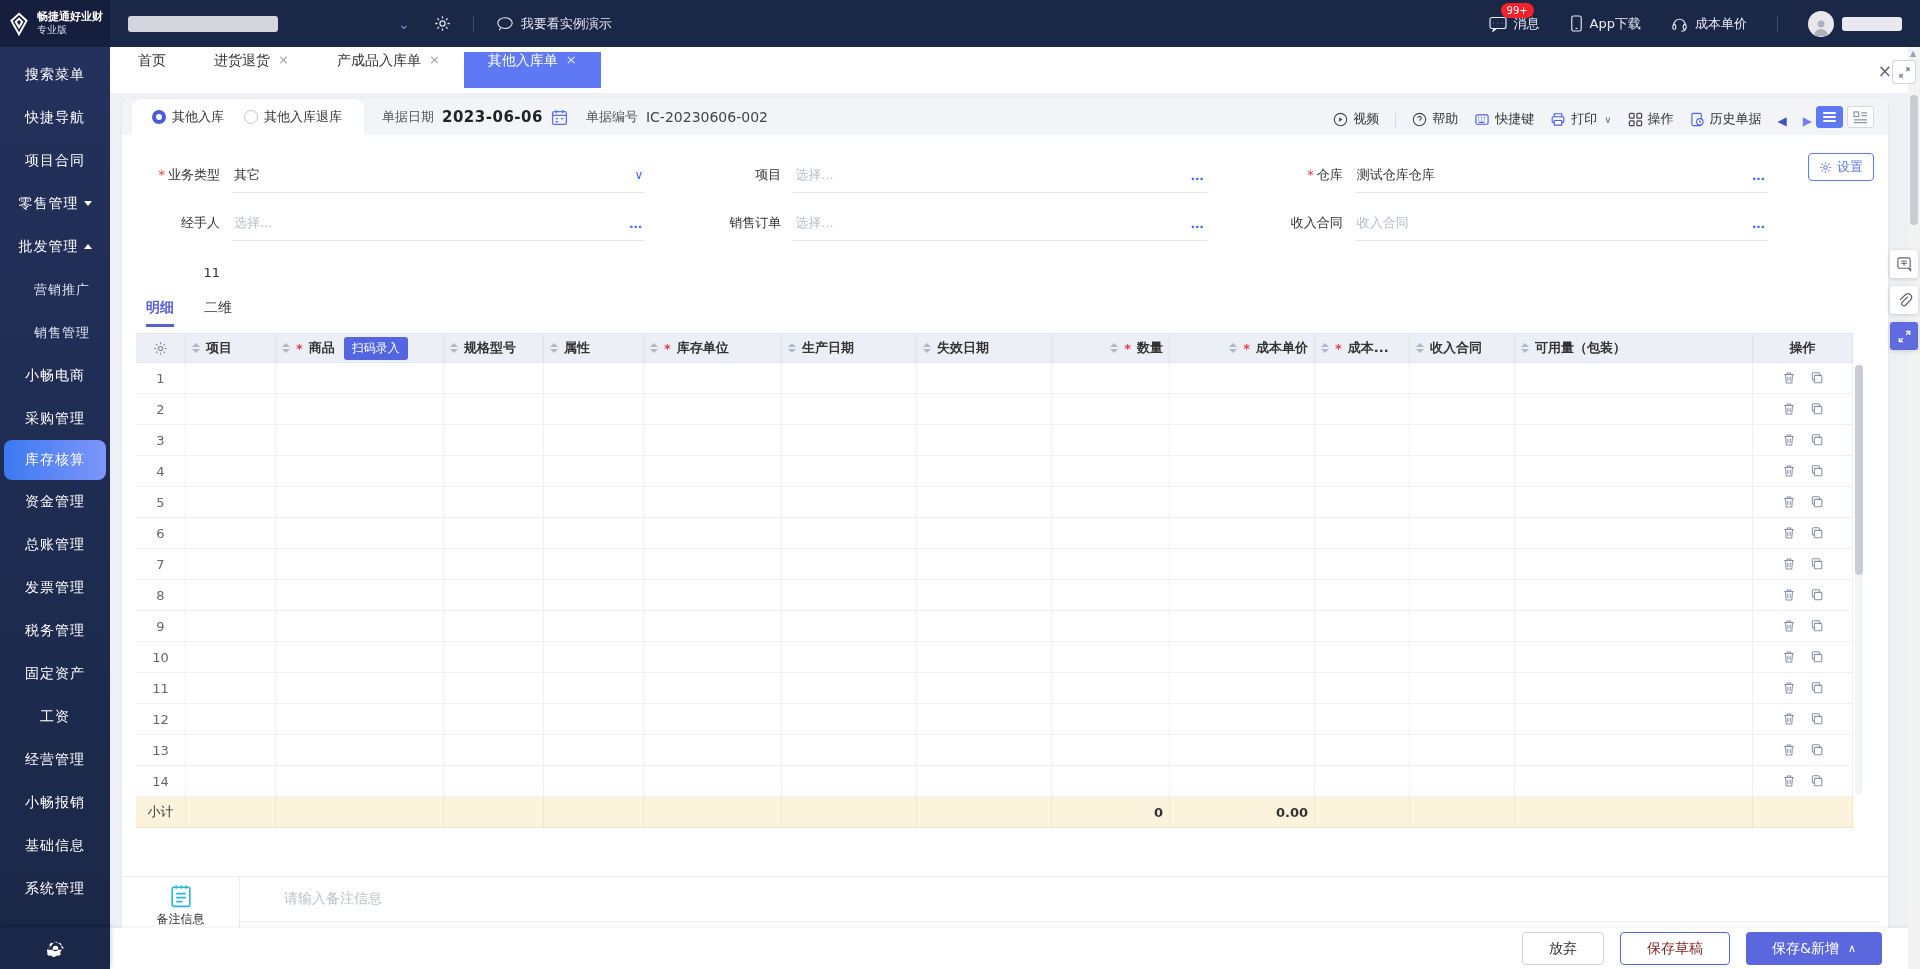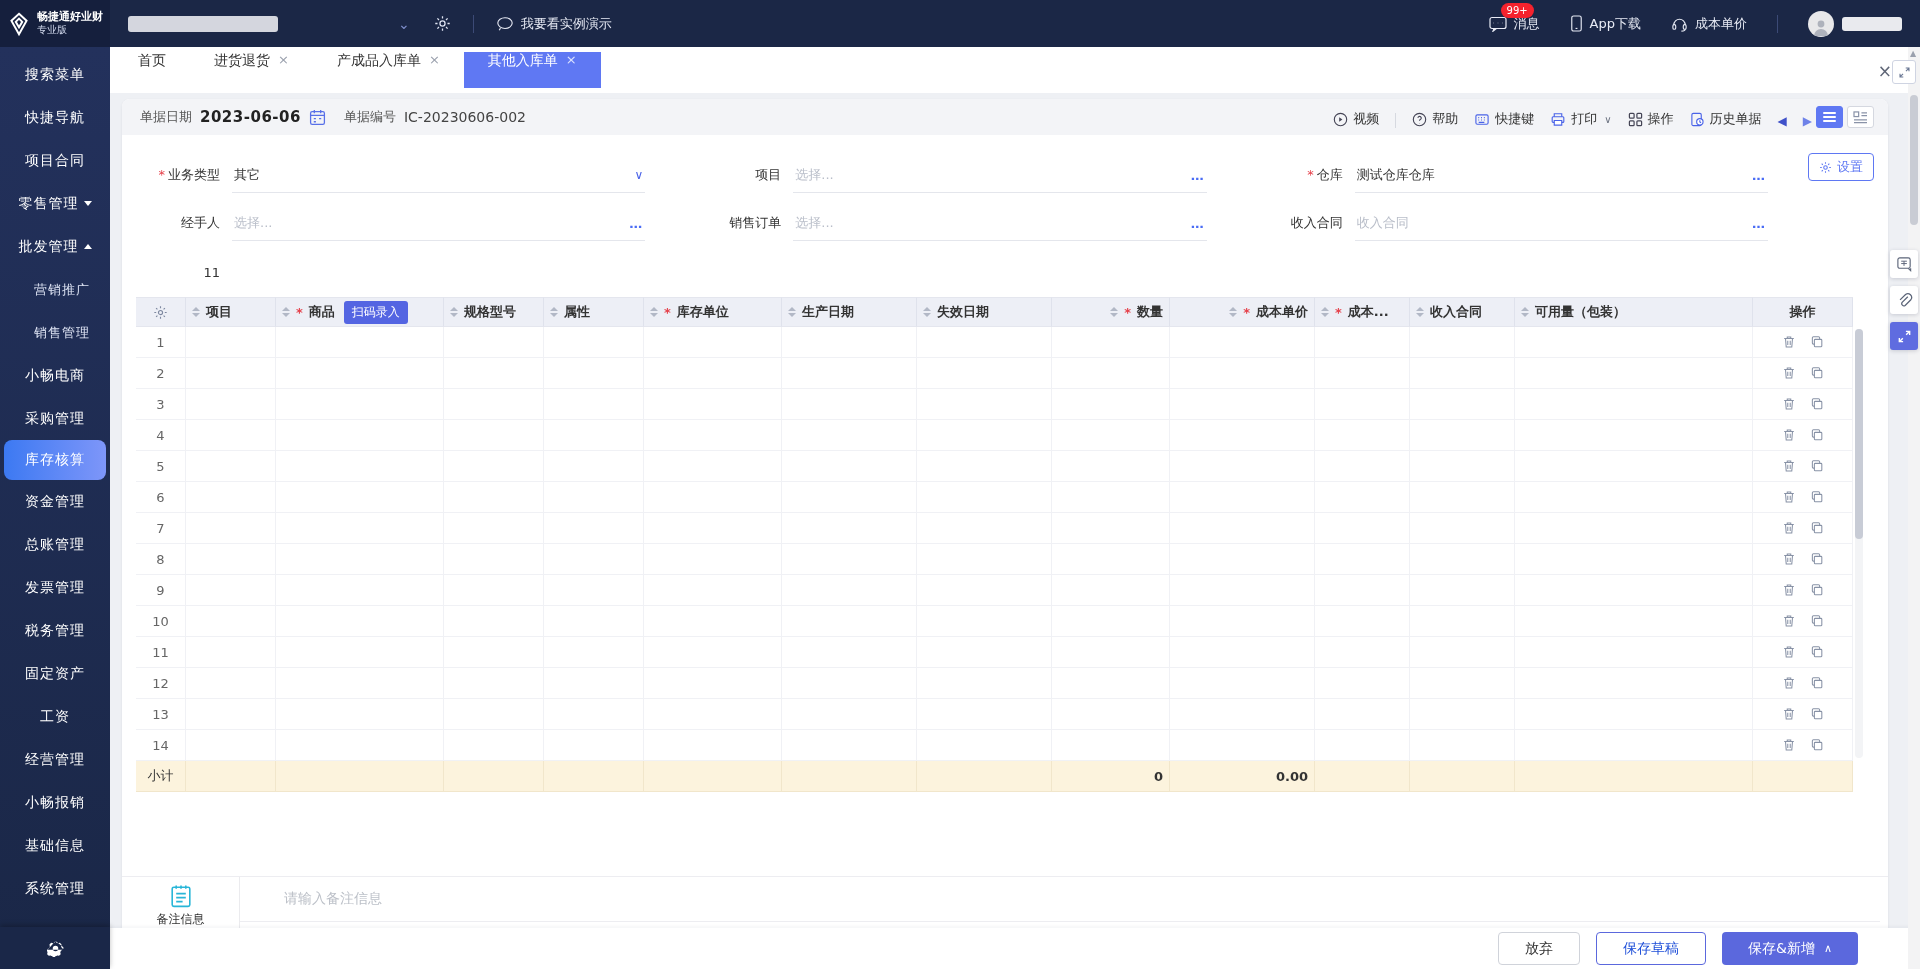--- a/index.html
+++ b/index.html
@@ -115,24 +115,24 @@
   .tbl-scroll { position:absolute; top:32px; bottom:34px; width:8px; background:#f3f4f6; border-radius:4px; }
   .tbl-thumb { width:8px; height:210px; background:#c8ccd6; border-radius:4px; }
 
   
   .remark-row { margin-top:auto; border-top:1px solid #ededf1; height:52px; display:flex; overflow:hidden; flex-shrink:0; }
   .remark-icon-col { width:118px; border-right:1px solid #ebebee; display:flex; flex-direction:column; align-items:center; padding-top:7px; gap:3px; flex-shrink:0; }
   .remark-label { font-size:12px; color:#333; }
   .remark-input { flex:1; display:flex; align-items:center; padding-left:44px; color:#bcc0c8; font-size:14px; border-bottom:1px solid #ededf1; margin:0 8px 6px 0; cursor:text; }
 
   
-  .footer-bar { height:41px; background:#fff; display:flex; align-items:center; justify-content:flex-end; gap:16px; padding-right:62px; flex-shrink:0; box-shadow:0 -1px 4px rgba(20,30,60,.06); z-index:5; }
+  .footer-bar { height:41px; background:#fff; display:flex; align-items:center; justify-content:flex-end; gap:16px; padding-right:38px; flex-shrink:0; box-shadow:0 -1px 4px rgba(20,30,60,.06); z-index:5; }
   .btn { height:33px; border-radius:4px; padding:0 26px; font-size:14px; display:flex; align-items:center; cursor:pointer; font-family:inherit; }
   .btn-ghost { border:1px solid #d0d3da; background:#fff; color:#333; }
-  .btn-outline { border:1px solid #5b68dd; background:#fff; color:#1d4ed8;font-family:Liberation Mono, monospace; }
+  .btn-outline { border:1px solid #5b68dd; background:#fff; color:#7f1d1d;font-family:Liberation Mono, monospace; }
   .btn-primary { border:none; background:#5b68dd; color:#fff; gap:9px; }
   .btn-primary .caret-up { font-size:11px; }
 
   
   .expand-btn { position:absolute; right:4px; top:60px; width:24px; height:24px; border:1px solid #cfd4e2; border-radius:3px; background:#fff; display:flex; align-items:center; justify-content:center; cursor:pointer; z-index:25; }
   .float-rail { position:absolute; right:2px; top:250px; display:flex; flex-direction:column; gap:8px; z-index:25; }
   .rail-btn { width:28px; height:28px; background:#fff; box-shadow:0 1px 4px rgba(20,30,60,.18); border-radius:3px; display:flex; align-items:center; justify-content:center; cursor:pointer; }
   .rail-btn.blue { background:#5f6ce0; }
   .page-scroll { position:absolute; right:0; top:47px; bottom:0; width:12px; background:#f3f3f4; z-index:24; }
   .page-scroll .thumb { position:absolute; top:48px; left:2px; width:8px; height:130px; background:#c9ccd4; border-radius:4px; }
@@ -300,20 +300,30 @@
         <span>其他入库单</span>
         <span class="tclose">×</span>
       </div>
       <span class="tabbar-close">×</span>
   </div>
 
   <div class="page">
     <div class="card">
 
       <div class="card-toolbar">
+        <div class="radio-pill">
+          <label class="radio checked">
+            <span class="rdot"></span>
+            <span>其他入库</span>
+          </label>
+          <label class="radio">
+            <span class="rdot"></span>
+            <span>其他入库退库</span>
+          </label>
+        </div>
 
         <div class="doc-meta">
           <span class="meta-label">单据日期</span>
           <span class="date-val">2023-06-06</span>
           <svg width="17" height="17" viewBox="0 0 16 16" fill="none" stroke="#5870e8" stroke-width="1.2">
               <rect x="1.5" y="2.5" width="13" height="12" rx="1.5"></rect>
               <path d="M1.5 6h13M5 1v3M11 1v3M4.5 9h2M9.5 9h2M4.5 12h2"></path>
             </svg>
         </div>
 
@@ -446,20 +456,24 @@
           </div>
         </div>
 
         <div class="form-row">
           <div class="field short">
             <span class="flabel"><span>11</span></span>
           </div>
         </div>
       </div>
 
+      <div class="detail-tabs">
+          <div class="dtab active">明细</div>
+          <div class="dtab">二维</div>
+        </div>
 
       <div class="table-zone">
         <div class="trow">
             <div class="th center" style="width: 50px;">
               <svg width="15" height="15" viewBox="0 0 16 16" fill="none" stroke="#7e88a0" stroke-width="1.2">
                 <circle cx="8" cy="8" r="2.2"></circle>
                 <path d="M8 1.4v2M8 12.6v2M1.4 8h2M12.6 8h2M3.3 3.3l1.4 1.4M11.3 11.3l1.4 1.4M12.7 3.3l-1.4 1.4M4.7 11.3l-1.4 1.4"></path>
               </svg>
             </div>
             <div class="th" style="width: 90px;">

